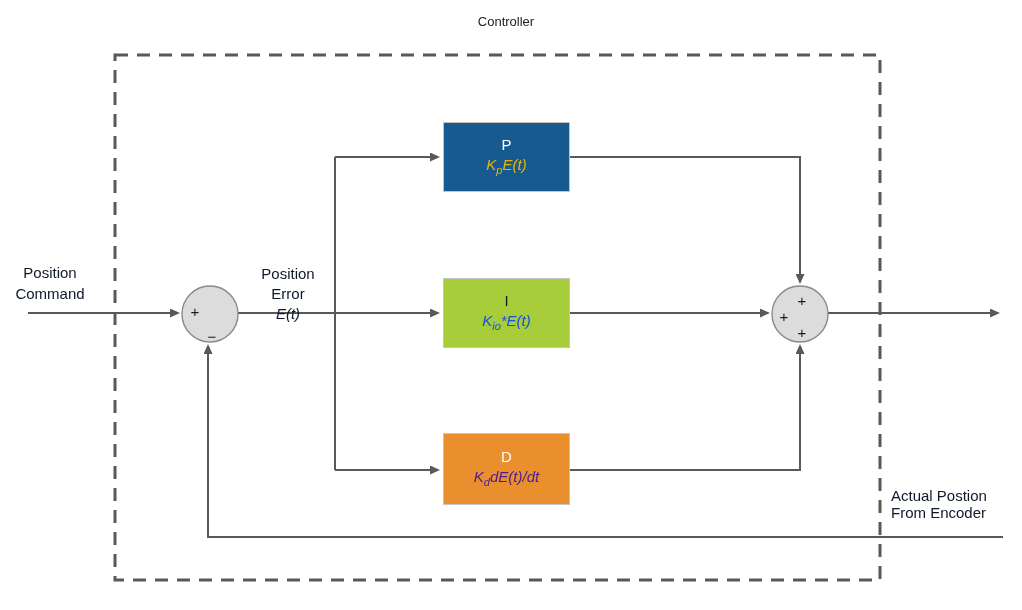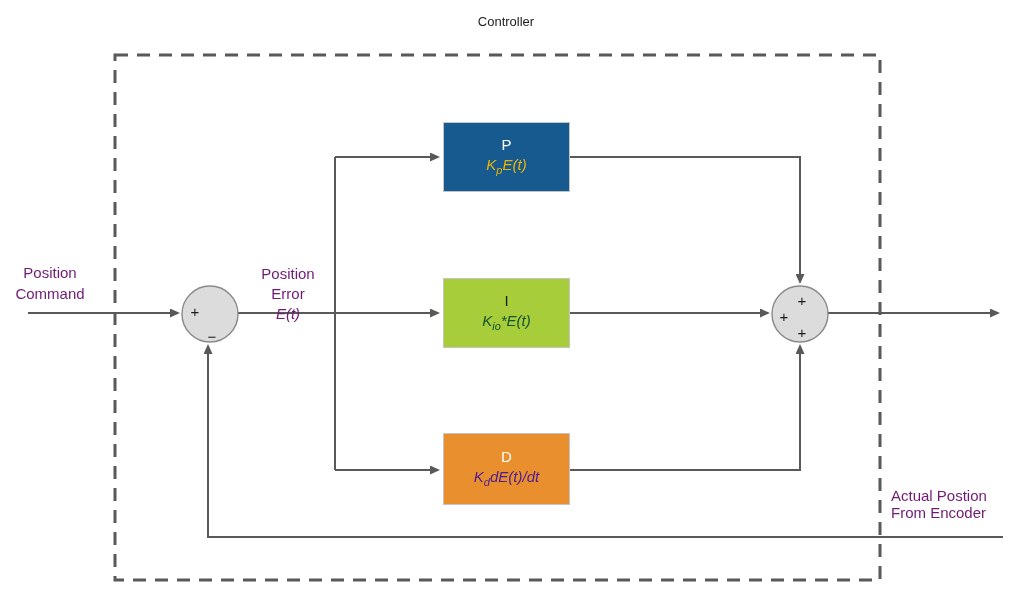--- a/index.html
+++ b/index.html
@@ -30,21 +30,21 @@
     stroke: #595959;
     stroke-width: 3;
     stroke-dasharray: 13 9;
   }
   #wires circle.sum {
     stroke: #8a8a8a;
     stroke-width: 1.4;
   }
   .lbl {
     position: absolute;
-    color: #701a75;
+    color: #0f172a;
     font-size: 15px;
     line-height: 21px;
     white-space: pre-line;
   }
   .center { text-align: center; }
   .title-lbl {
     position: absolute;
     color: #222222;
     font-size: 13px;
   }
@@ -131,21 +131,21 @@
   <div class="lbl" style="left:891px; top:487px; width:130px; line-height:17px;">Actual Postion
 From Encoder</div>
 
   <div class="block" style="left: 443px; top: 122px; background: rgb(23, 90, 144);">
     <span style="color: rgb(255, 255, 255);">P</span>
     <span class="formula" style="color: #eab308;"><i>K</i><sub>p</sub><i>E(t)</i></span>
   </div>
 
   <div class="block" style="left: 443px; top: 278px; background: rgb(168, 205, 58);">
     <span style="color: rgb(26, 26, 26);">I</span>
-    <span class="formula" style="color: #14532d;"><i>K</i><sub>io</sub><i>*E(t)</i></span>
+    <span class="formula" style="color: #1d4ed8;"><i>K</i><sub>io</sub><i>*E(t)</i></span>
   </div>
 
   <div class="block" style="left: 443px; top: 433px; height: 72px; background: rgb(233, 143, 46);">
     <span style="color: rgb(255, 255, 255);">D</span>
     <span class="formula" style="color: #4c1d95;"><i>K</i><sub>d</sub><i>dE(t)/dt</i></span>
   </div>
 
   <span class="sign" style="left:195px; top:311px;">+</span>
   <span class="sign" style="left:212px; top:336px;">−</span>
 

